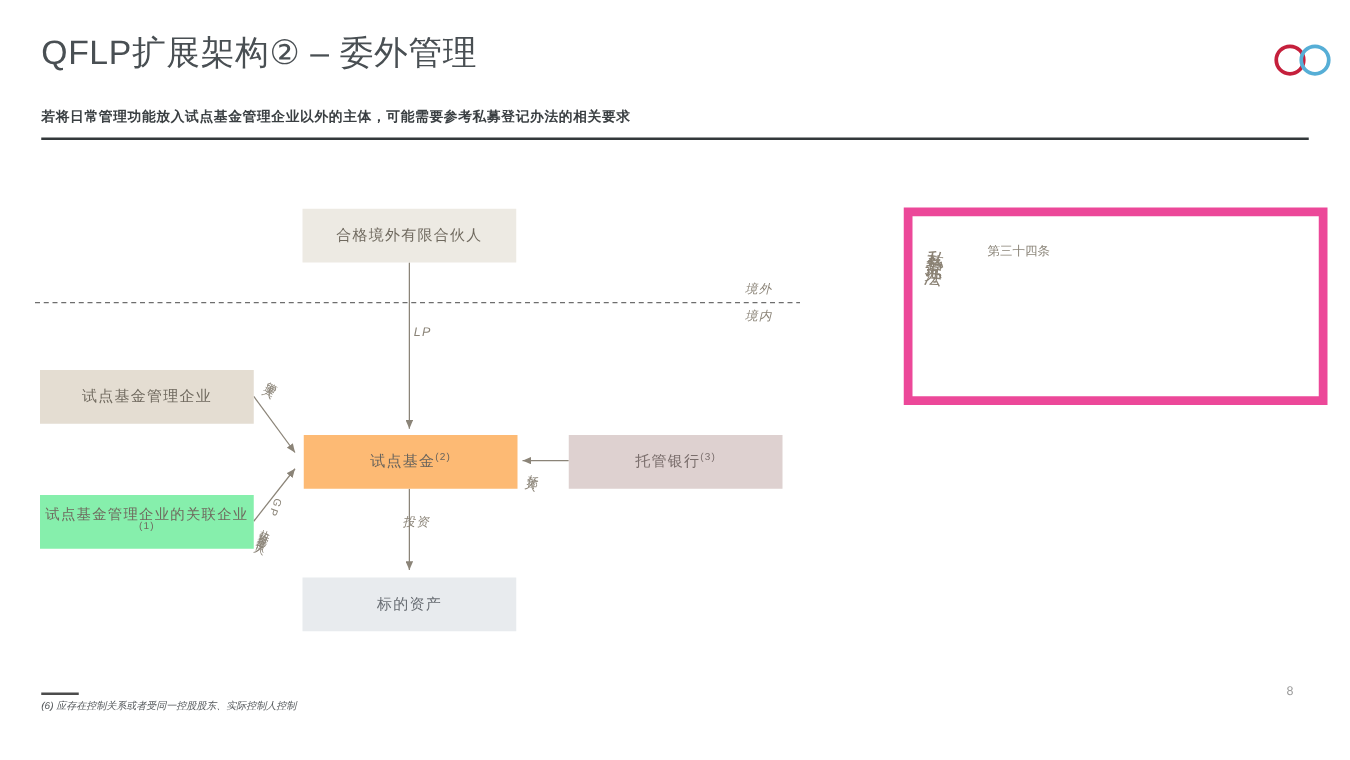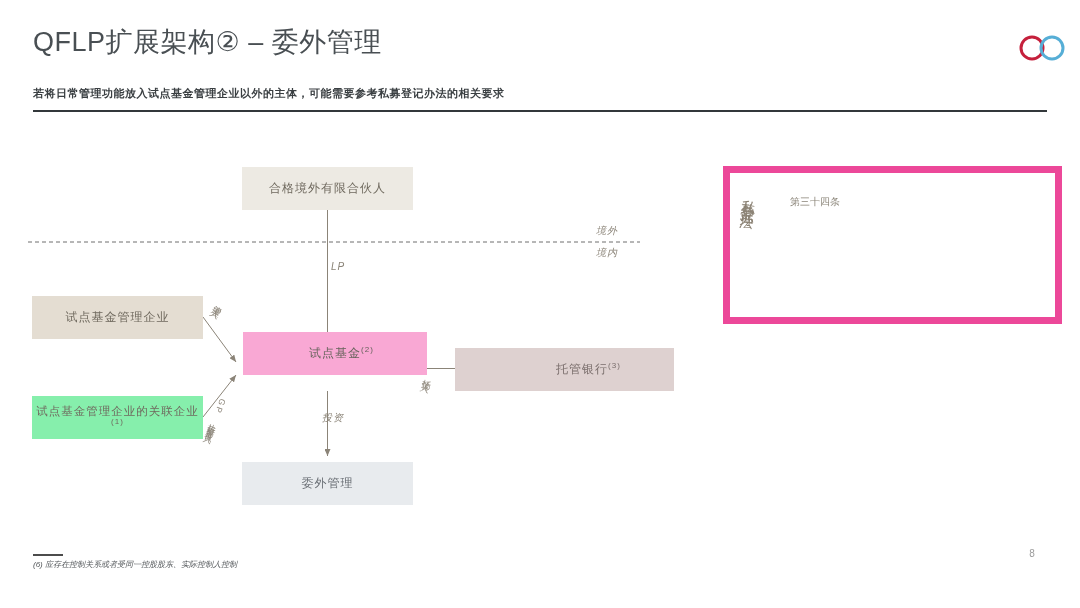--- a/index.html
+++ b/index.html
@@ -14,22 +14,22 @@
   .rule { position:absolute; left:33px; top:110px; width:1014px; height:2px; background:#33383b; }
   .logo { position:absolute; left:1016px; top:33px; width:52px; height:30px; }
 
   
   .node { position:absolute; width:171px; height:43px; display:flex; align-items:center;
           justify-content:center; font-size:12px; letter-spacing:1px; text-align:center; }
   .node sup { font-size:8px; vertical-align:super; line-height:0; }
   .n-qflp      { left:242px; top:167px; background:#edeae3; color:#6f695e; }
   .n-manager   { left:32px;  top:296px; background:#e4ddd2; color:#6f695e; }
   .n-affiliate { left:32px;  top:396px; background:#86efac; color:#6f695e; font-size:11.5px; }
-  .n-fund      { left:243px; top:332px; background:#f9a8d4; color:#67635c;padding-left:13px; }
-  .n-custodian { left:455px; top:348px; background:#ded1d0; color:#7a6e6c;padding-left:48px; }
+  .n-fund      { left:243px; top:348px; background:#fdba74; color:#67635c; }
+  .n-custodian { left:455px; top:348px; background:#ded1d0; color:#7a6e6c; }
   .n-asset     { left:242px; top:462px; background:#e8ebee; color:#686d73; }
 
   .connectors { position:absolute; left:0; top:0; pointer-events:none; }
 
   
   .ilabel { position:absolute; font-style:italic; font-size:10px; color:#8b8478; letter-spacing:1px; }
   .lbl-lp      { left:331px; top:221px;margin-top:40px; }
   .lbl-invest  { left:322px; top:411px; }
   .lbl-offshore{ left:578px; top:224px; width:40px; text-align:right; }
   .lbl-onshore { left:578px; top:246px; width:40px; text-align:right; }
@@ -94,21 +94,21 @@
   <div class="node n-affiliate">
     <span><span>试点基金管理企业的关联企业</span><sup>(1)</sup></span>
   </div>
   <div class="node n-fund">
     <span><span>试点基金</span><sup>(2)</sup></span>
   </div>
   <div class="node n-custodian">
     <span><span>托管银行</span><sup>(3)</sup></span>
   </div>
   <div class="node n-asset">
-    <span>委外管理</span>
+    <span>标的资产</span>
   </div>
 
   <span class="ilabel lbl-lp">LP</span>
   <span class="ilabel lbl-offshore">境外</span>
   <span class="ilabel lbl-onshore">境内</span>
   <span class="vlabel lbl-managerrole">管理人</span>
   <span class="vlabel lbl-gprole">GP 执行事务合伙人</span>
   <span class="vlabel lbl-custodianrole">托管人</span>
   <span class="ilabel lbl-invest">投资</span>
 

